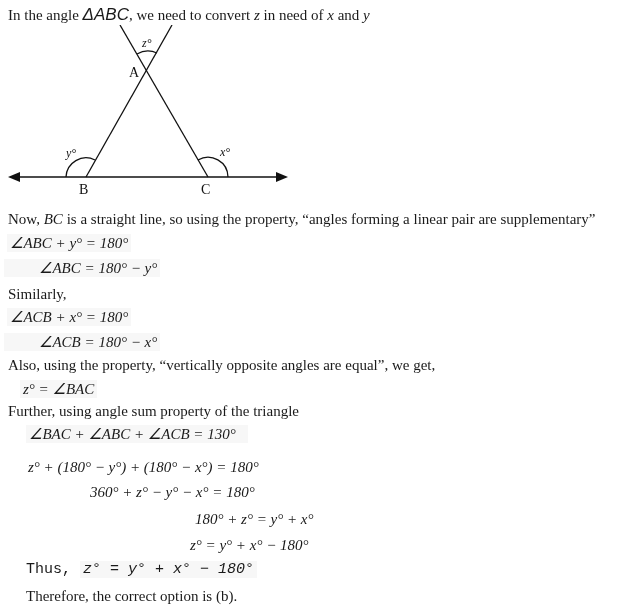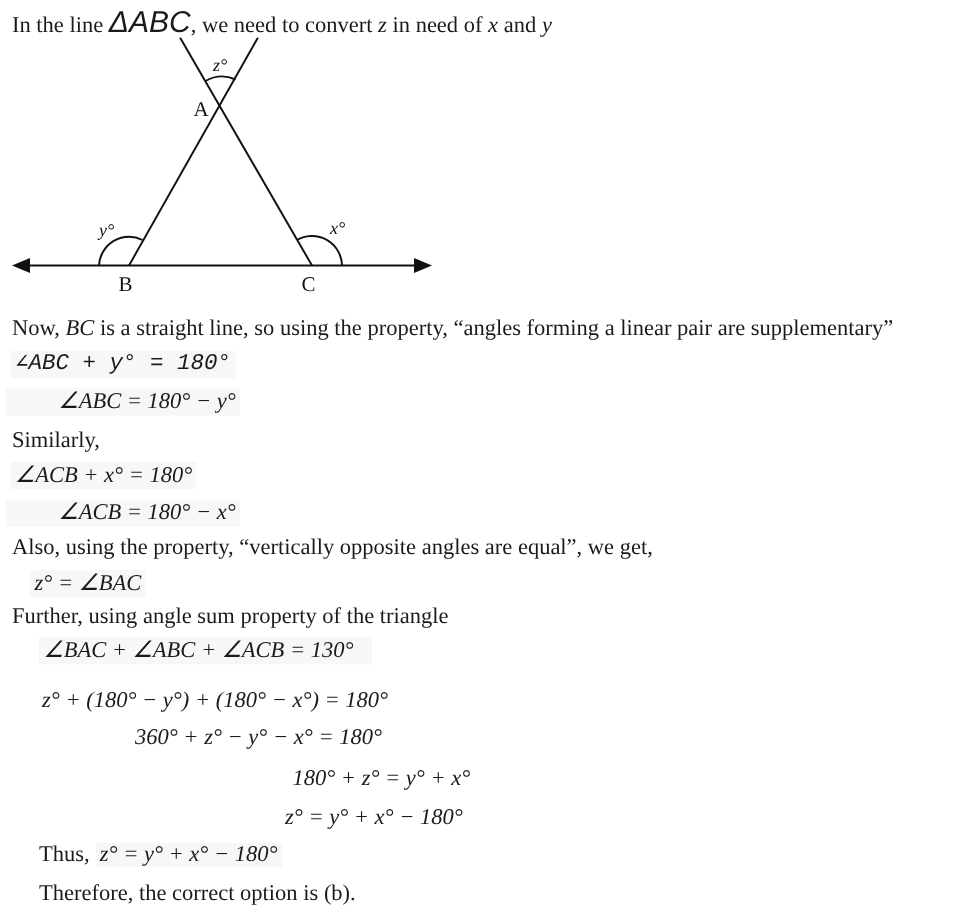--- a/index.html
+++ b/index.html
@@ -10,21 +10,21 @@
   .abs { position: absolute; white-space: nowrap; line-height: 18px; }
   .i { font-style: italic; }
   .sans-i { font-family: "Liberation Sans", sans-serif; font-style: italic; }
   .eq { background: #f7f7f7; padding: 0 3px; }
   svg text { font-family: "Liberation Serif", serif; }
 </style>
 </head>
 <body>
 
 <div class="abs" style="left:8px; top:6px;">
-  <span>In the line </span><span class="sans-i" style="font-size:20px;">ΔABC</span><span>, we need to convert </span><span class="i">z</span><span> in need of </span><span class="i">x</span><span> and </span><span class="i">y</span>
+  <span>In the angle </span><span class="sans-i" style="font-size:17px;">ΔABC</span><span>, we need to convert </span><span class="i">z</span><span> in need of </span><span class="i">x</span><span> and </span><span class="i">y</span>
 </div>
 
 <svg style="position:absolute; left:0; top:25px;" width="300" height="180" viewBox="0 25 300 180">
   <g stroke="#111" stroke-width="1.3" fill="none">
 
     <line x1="16" y1="177" x2="280" y2="177"></line>
 
     <line x1="86" y1="177" x2="172" y2="25"></line>
 
     <line x1="208" y1="177" x2="120" y2="25"></line>
@@ -41,38 +41,38 @@
   <text x="201" y="194" font-size="14" fill="#111">C</text>
   <text x="142" y="47" font-size="12" font-style="italic" fill="#111">z°</text>
   <text x="66" y="157" font-size="12" font-style="italic" fill="#111">y°</text>
   <text x="220" y="156" font-size="12" font-style="italic" fill="#111">x°</text>
 </svg>
 
 <div class="abs" style="left:8px; top:210px;">
   <span>Now, </span><span class="i">BC</span><span> is a straight line, so using the property, “angles forming a linear pair are supplementary”</span>
 </div>
 
-<div class="abs i eq" style="left:7px; top:234px;font-family:Liberation Mono, monospace;">∠ABC + y° = 180°</div>
+<div class="abs i eq" style="left:7px; top:234px;">∠ABC + y° = 180°</div>
 <div class="abs i eq" style="left:4px; top:259px; padding-left:35px;">∠ABC = 180° − y°</div>
 
 <div class="abs" style="left:8px; top:285px;">Similarly,</div>
 
 <div class="abs i eq" style="left:7px; top:308px;">∠ACB + x° = 180°</div>
 <div class="abs i eq" style="left:4px; top:333px; padding-left:35px;">∠ACB = 180° − x°</div>
 
 <div class="abs" style="left:8px; top:356px;">Also, using the property, “vertically opposite angles are equal”, we get,</div>
 
 <div class="abs i eq" style="left:20px; top:380px;">z° = ∠BAC</div>
 
 <div class="abs" style="left:8px; top:402px;">Further, using angle sum property of the triangle</div>
 
 <div class="abs i eq" style="left:26px; top:425px; padding-right:12px;">∠BAC + ∠ABC + ∠ACB = 130°</div>
 
 <div class="abs i" style="left:28px; top:458px;">z° + (180° − y°) + (180° − x°) = 180°</div>
 <div class="abs i" style="left:90px; top:483px;">360° + z° − y° − x° = 180°</div>
 <div class="abs i" style="left:147px; top:510px;margin-left:48px;">180° + z° = y° + x°</div>
 <div class="abs i" style="left:190px; top:536px;">z° = y° + x° − 180°</div>
 
-<div class="abs" style="left:26px; top:561px;">
+<div class="abs" style="left:26px; top:561px;font-family:Liberation Mono, monospace;">
   <span>Thus, </span><span class="i eq">z° = y° + x° − 180°</span>
 </div>
 
 <div class="abs" style="left:26px; top:587px;">Therefore, the correct option is (b).</div>
 
 </body></html>

